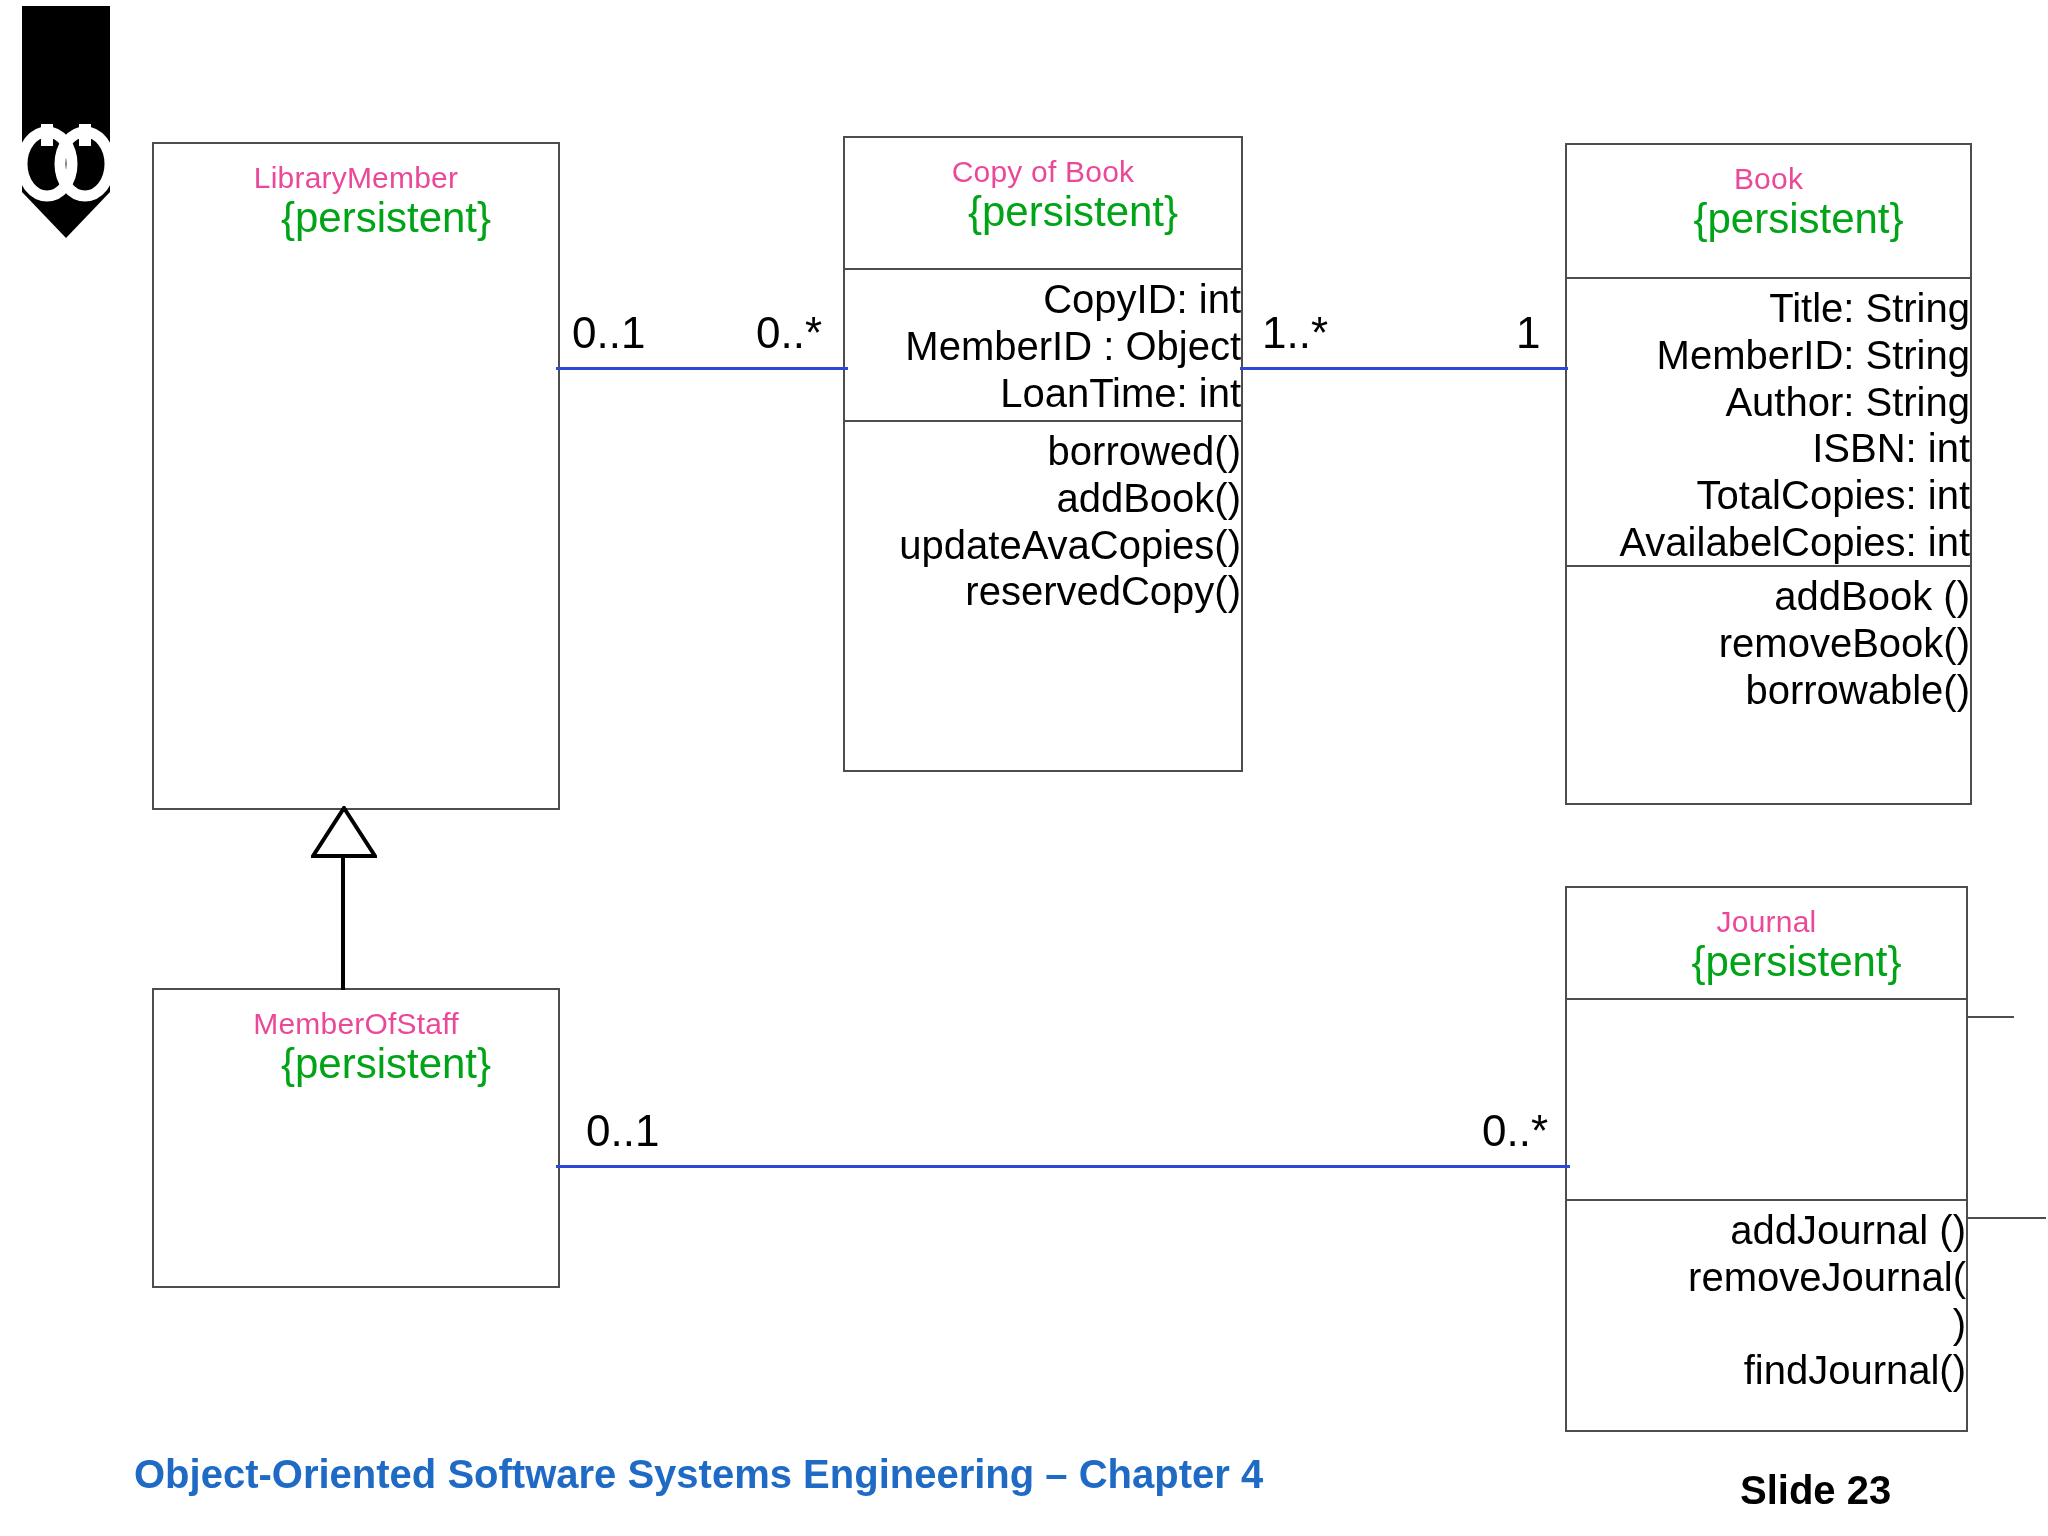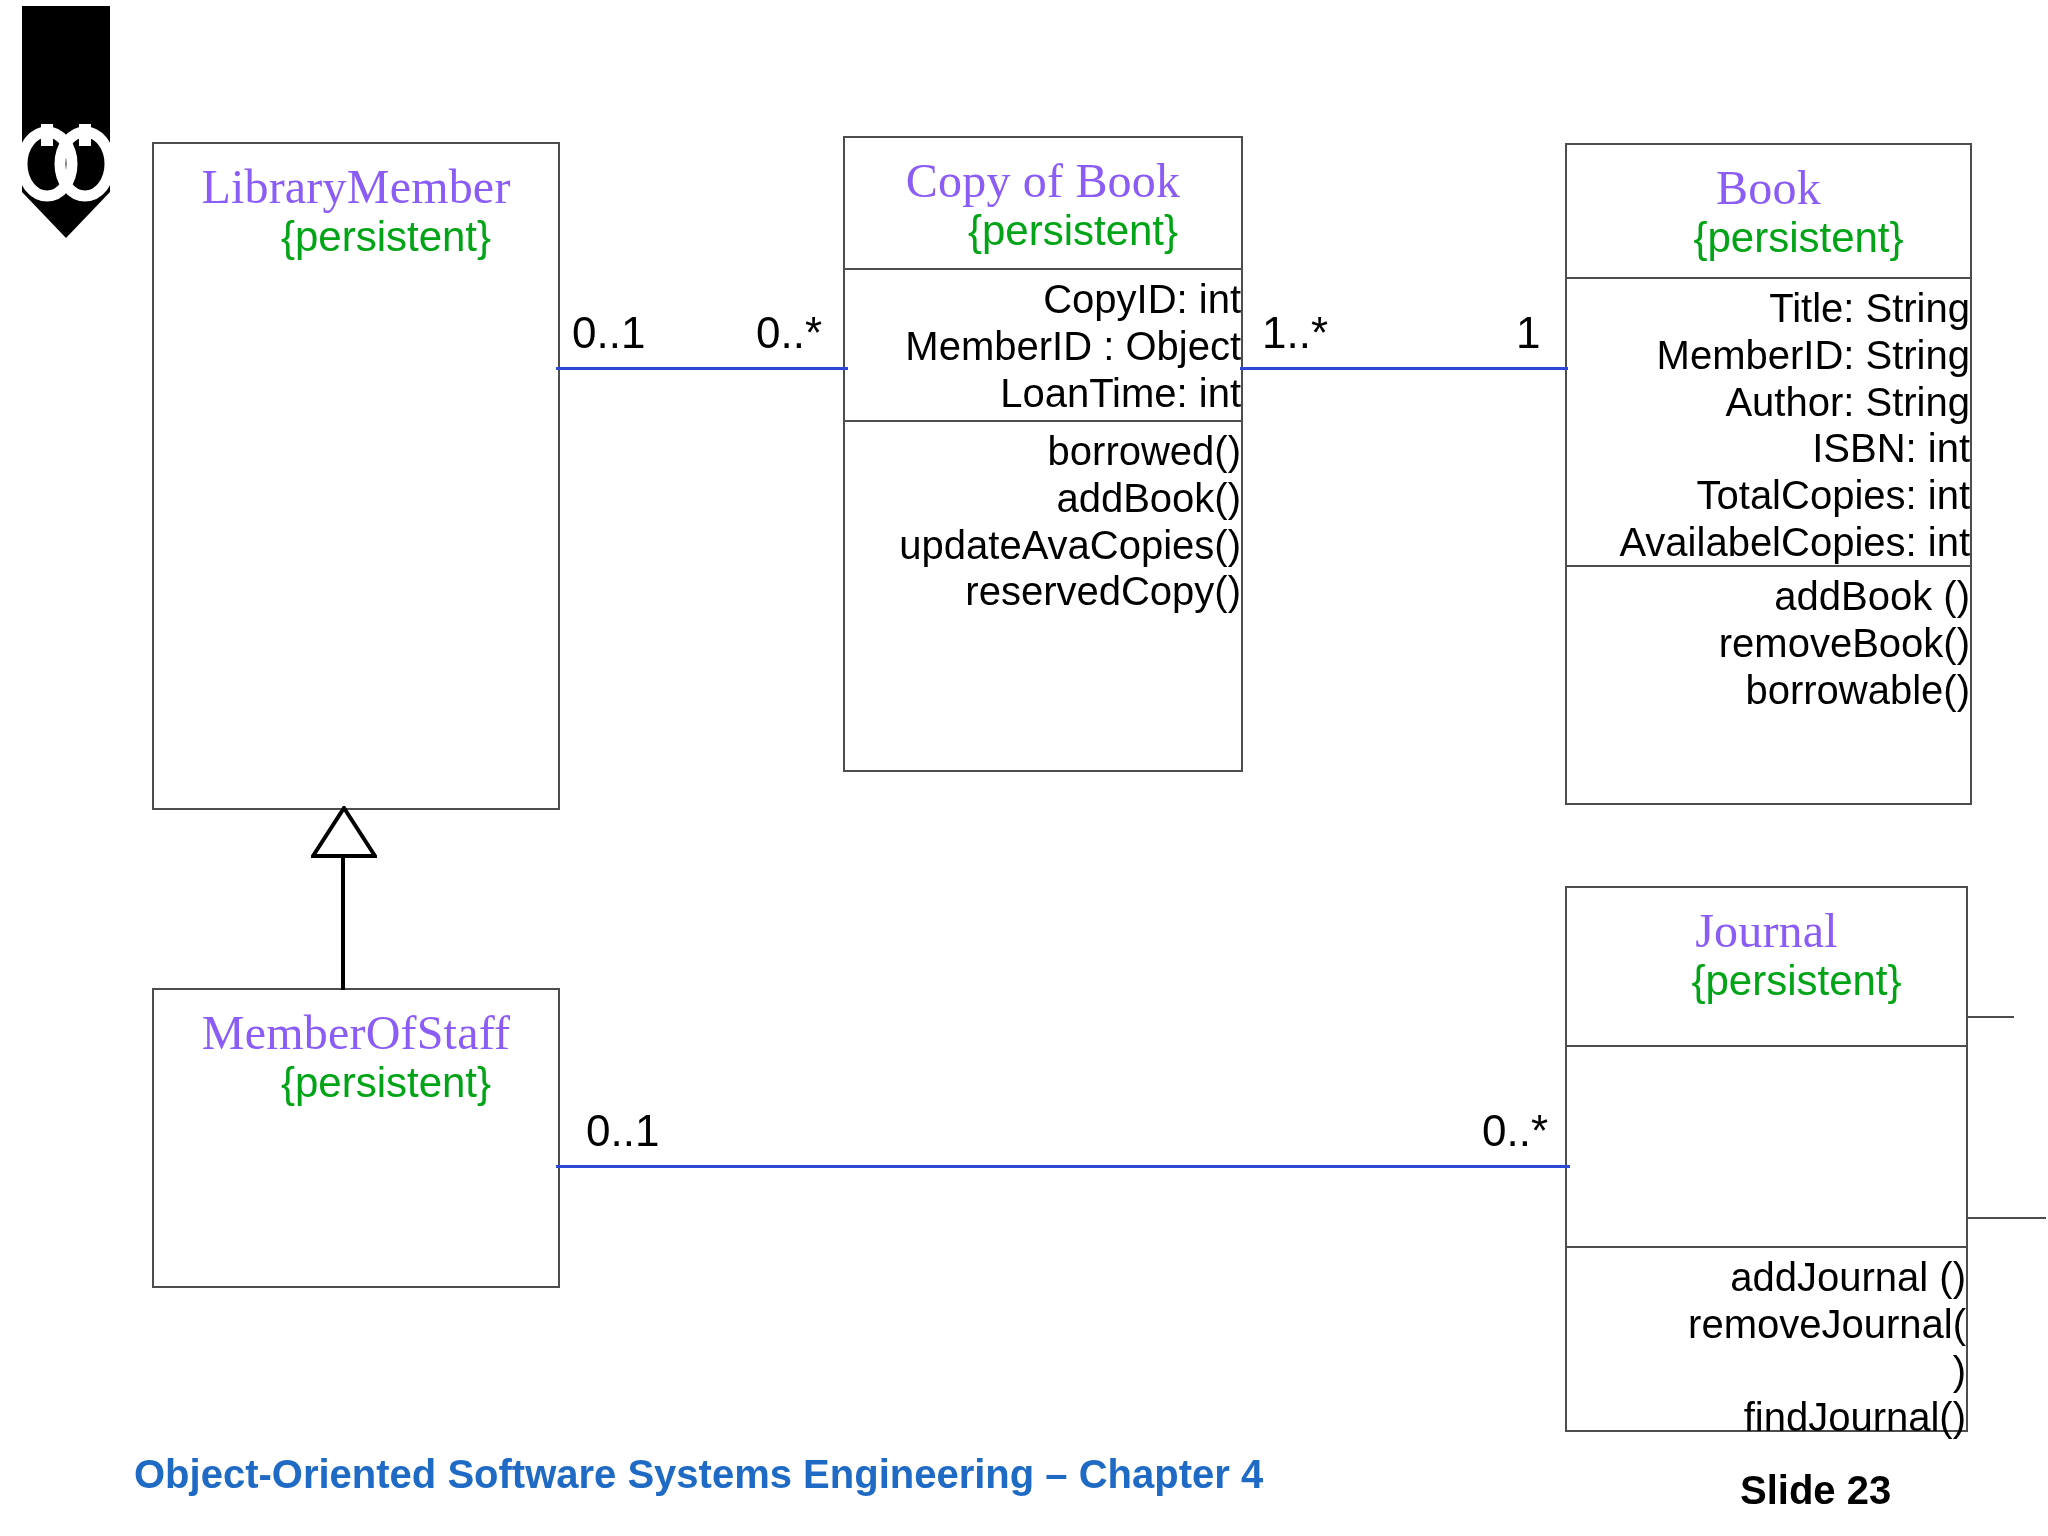--- a/index.html
+++ b/index.html
@@ -39,26 +39,25 @@
     padding: 0;
   }
   .compartment + .compartment {
     border-top: 2px solid #4d4d4d;
   }
   .cls-header {
     text-align: center;
     padding-top: 18px;
   }
   .cls-name {
-    color: #8b5cf6;
-    font-size: 48px;
+    color: #ec4899;
+    font-size: 30px;
     line-height: 1.06;
     letter-spacing: 0.2px;
     white-space: nowrap;
-    font-family: Liberation Serif, serif;
   }
   .cls-stereo {
     color: #00a416;
     font-size: 42px;
     line-height: 1.12;
     padding-left: 60px;
     white-space: nowrap;
   }
   .member-list {
     color: #000000;
@@ -174,21 +173,21 @@
       <div>AvailabelCopies: int</div>
     </div>
     <div class="compartment member-list">
       <div>addBook ()</div>
       <div>removeBook()</div>
       <div>borrowable()</div>
     </div>
   </div>
 
   <div class="uml-class" style="left:1565px; top:886px; width:403px; height:546px;">
-    <div class="compartment cls-header" style="height:157px;">
+    <div class="compartment cls-header" style="height:110px;">
       <div class="cls-name">Journal</div>
       <div class="cls-stereo">{persistent}</div>
     </div>
     <div class="compartment member-list" style="height:201px;"></div>
     <div class="compartment member-list">
       <div>addJournal ()</div>
       <div>removeJournal(</div>
       <div>)</div>
       <div>findJournal()</div>
     </div>

